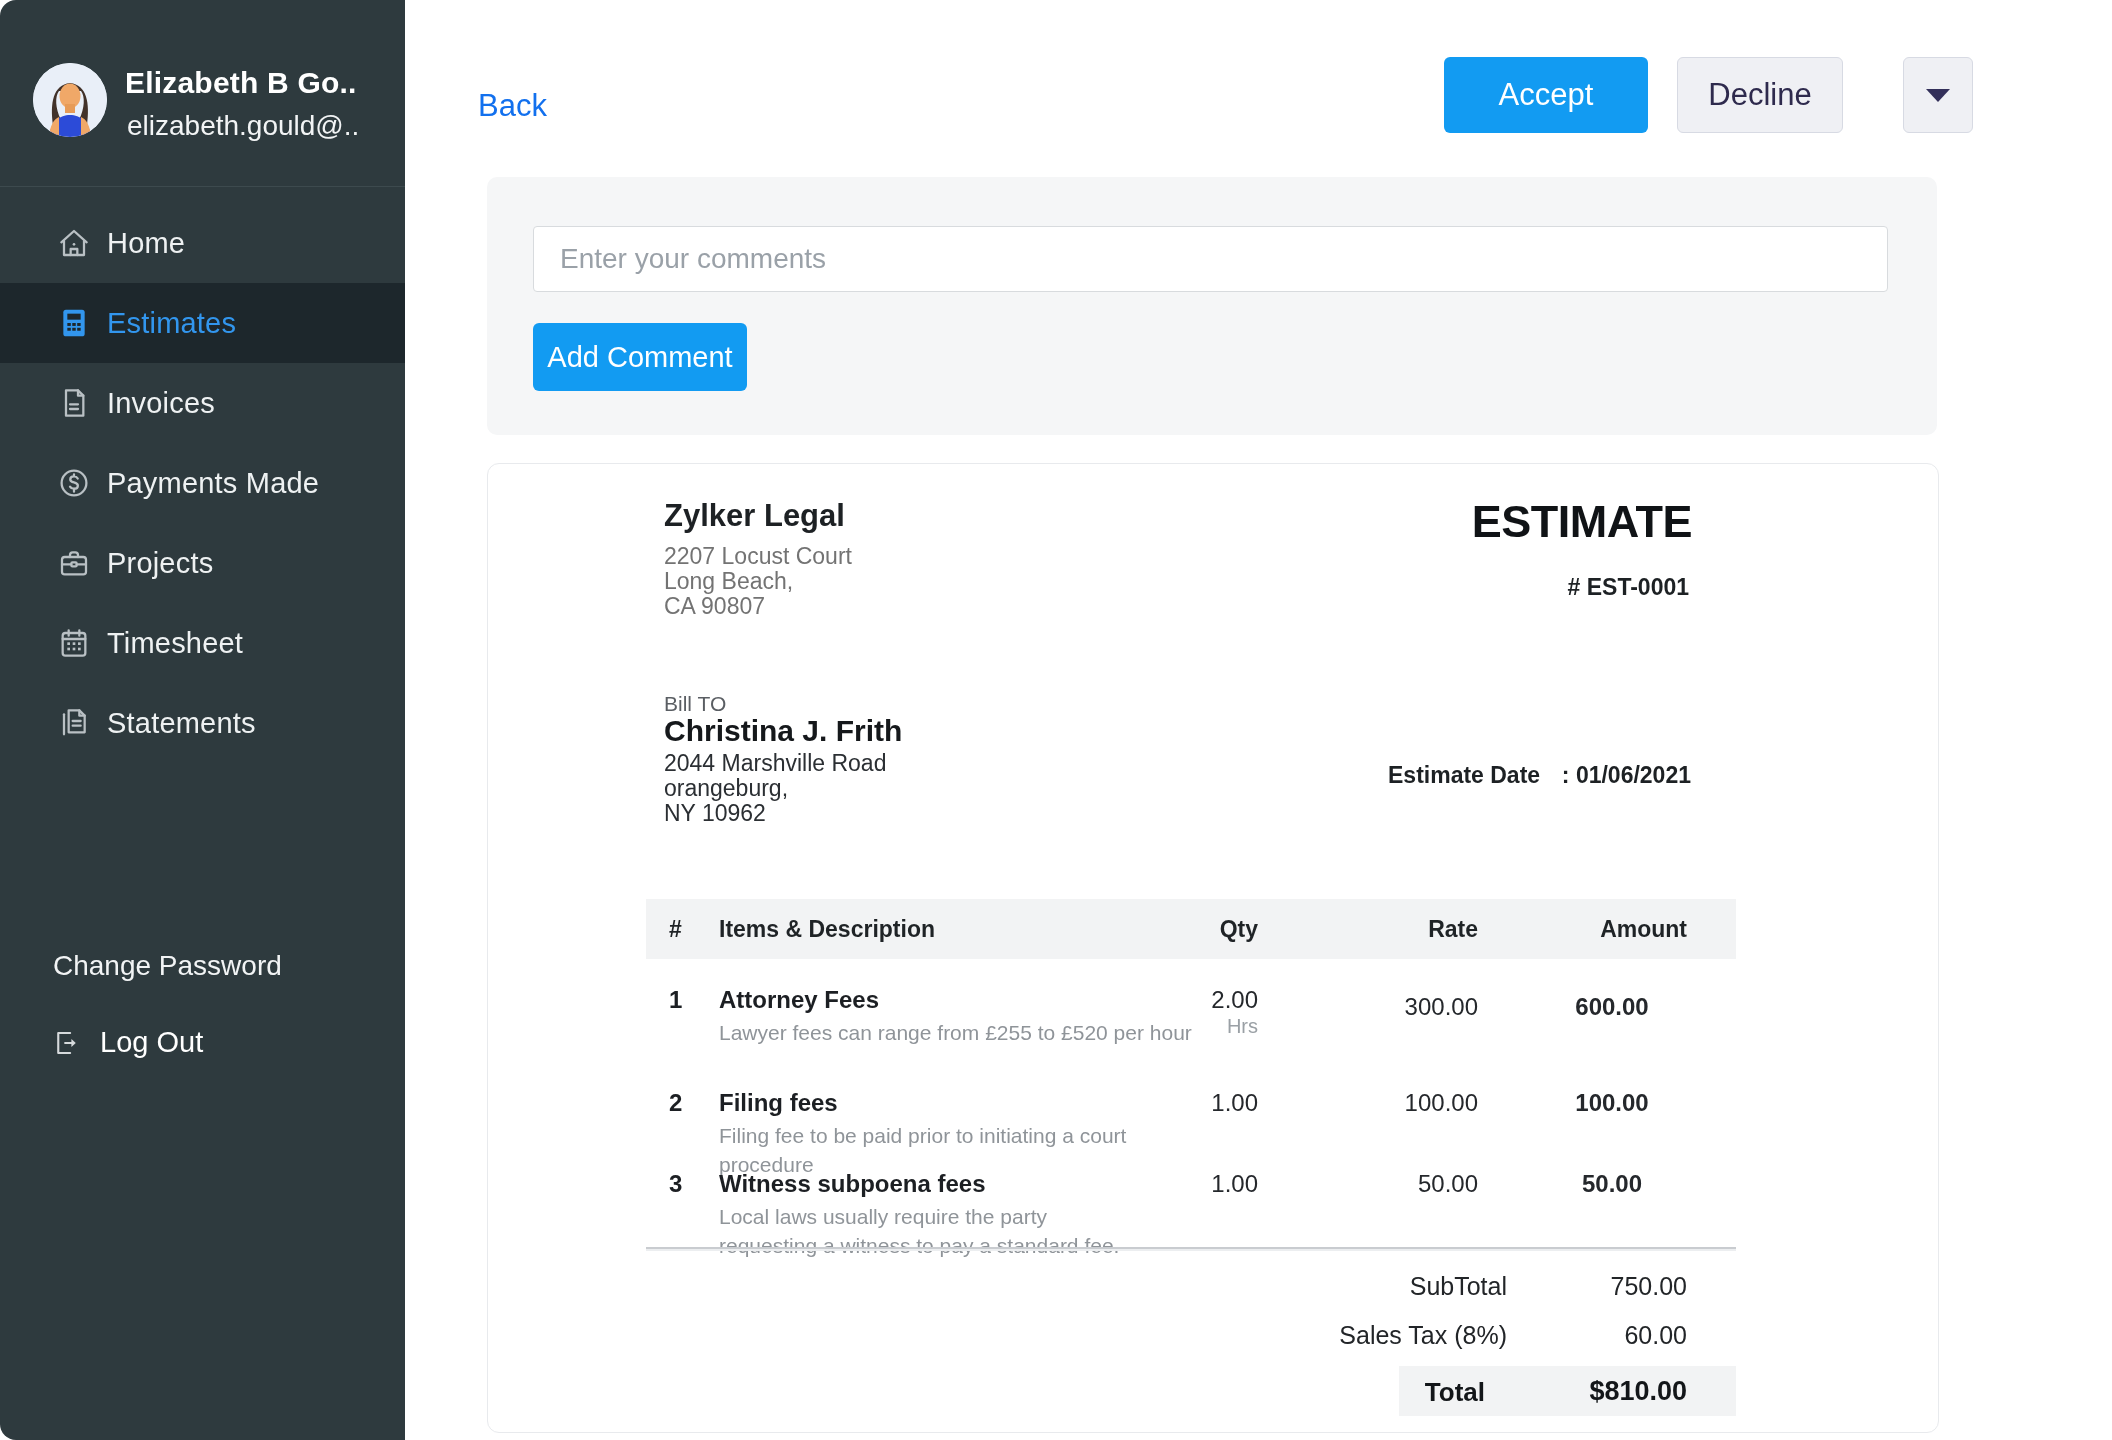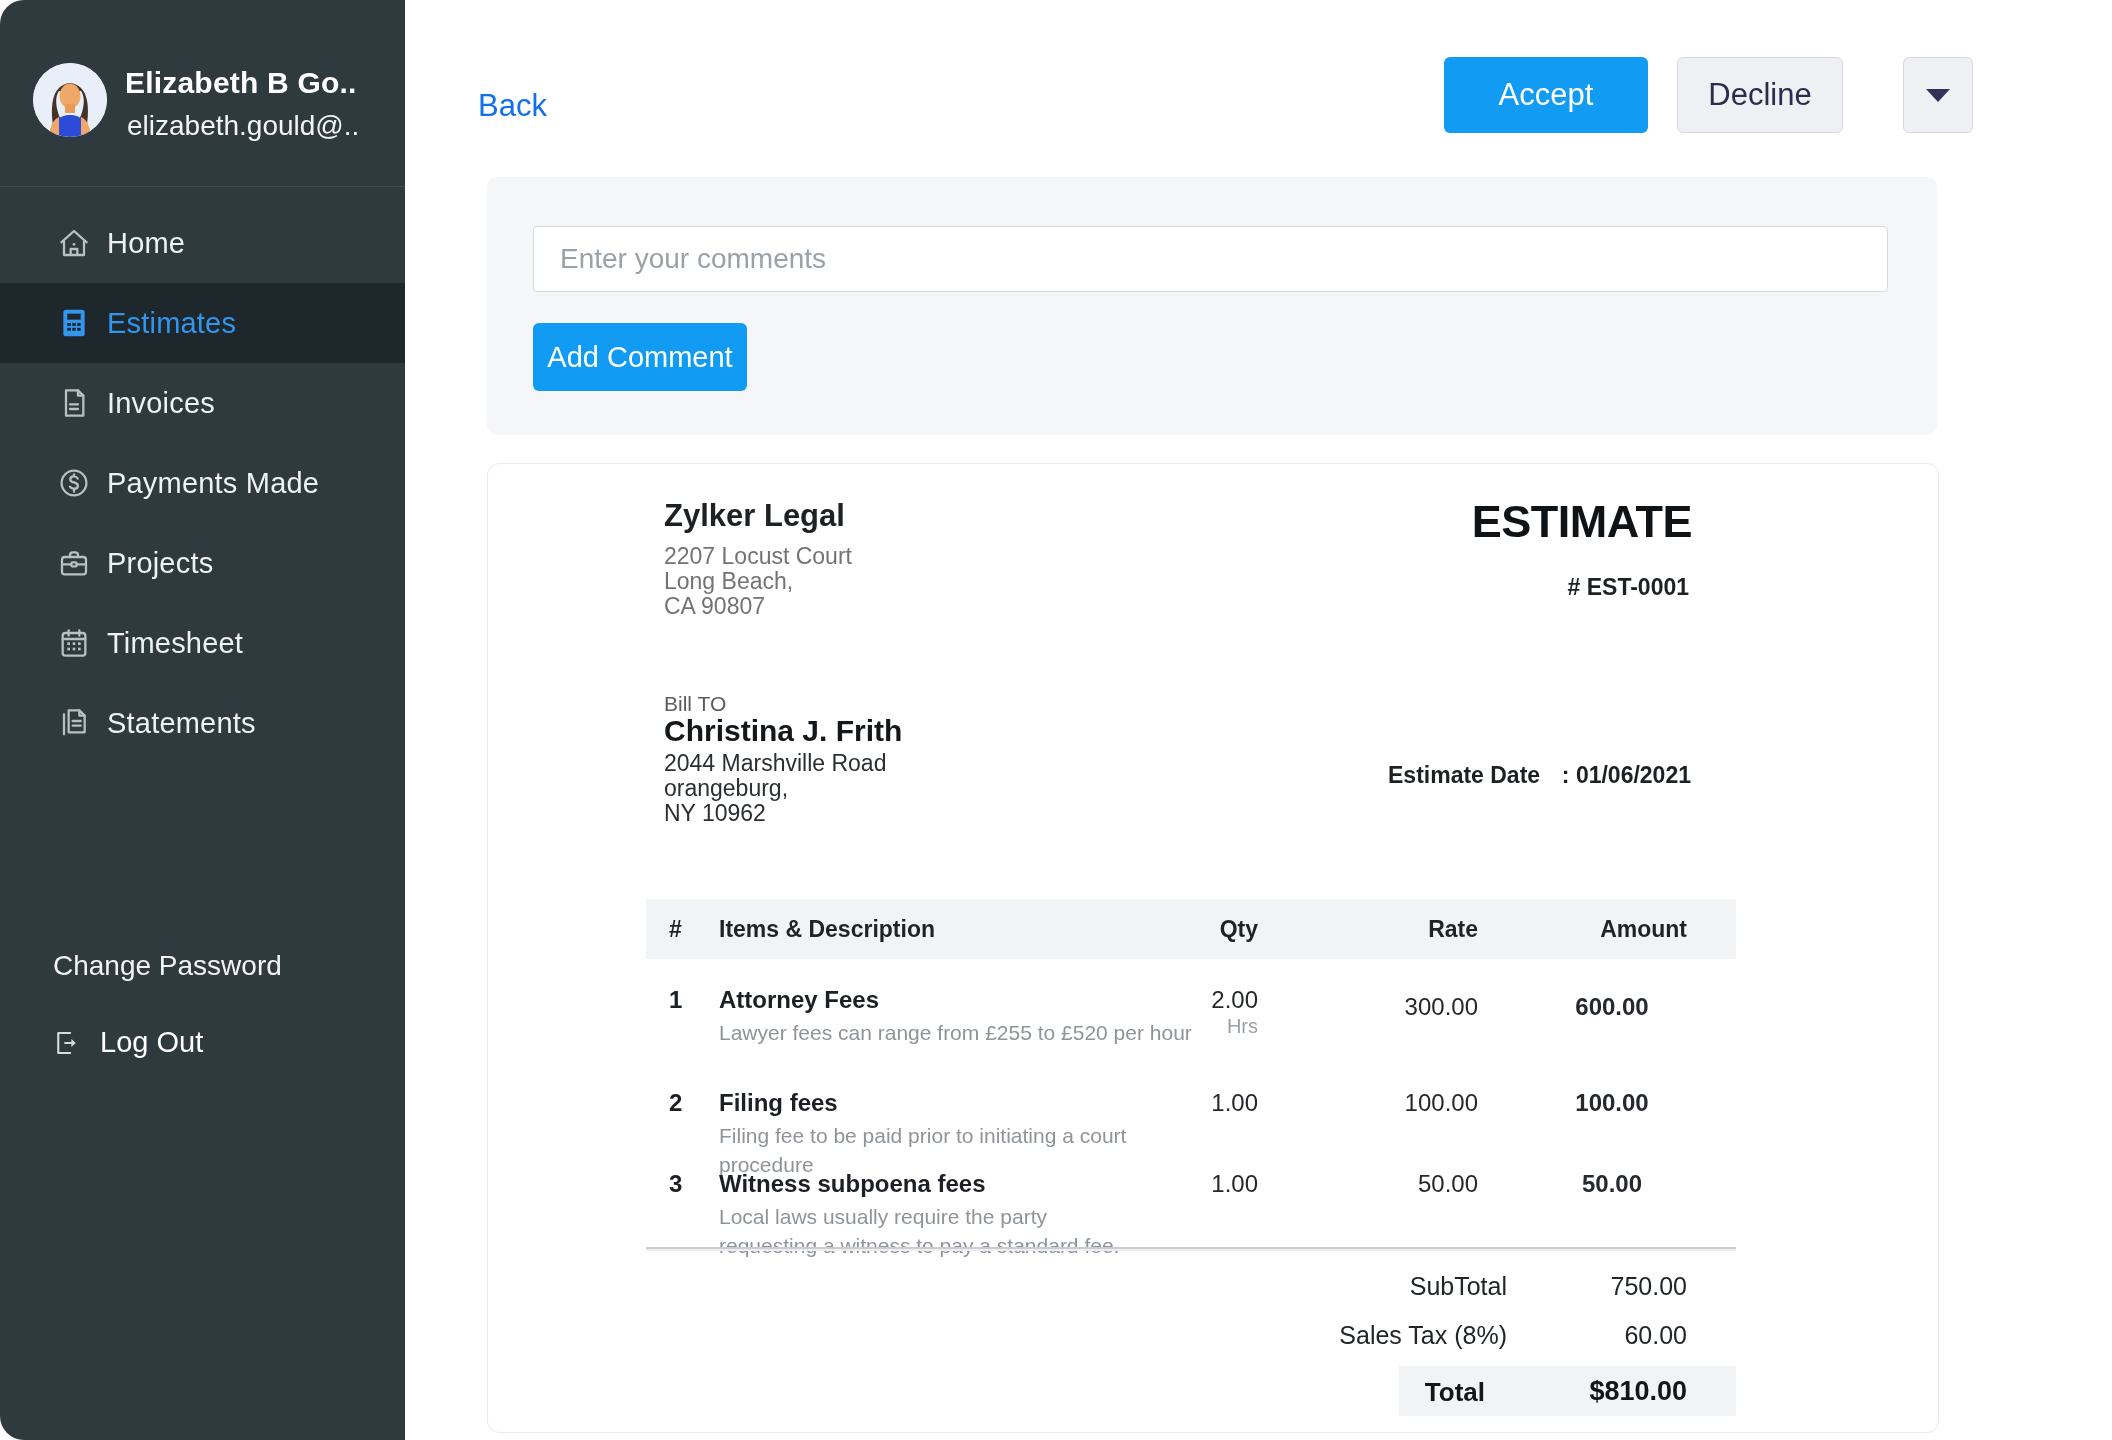--- a/index.html
+++ b/index.html
@@ -1,18 +1,18 @@
 <!DOCTYPE html>
 <html><head>
 <meta charset="utf-8">
 <style>
   html,body { margin:0; padding:0; background:#ffffff; }
   .app {
     position:relative; width:2112px; height:1440px;
-    border-radius:24px; overflow:hidden; background:#ffffff;
+    border-radius:16px; overflow:hidden; background:#ffffff;
     font-family:"Liberation Sans", sans-serif;
     -webkit-font-smoothing:antialiased;
   }
   
   .sidebar { position:absolute; top:0; left:0; bottom:0; width:405px; background:#2e3a3e; }
   .user-block { position:absolute; top:0; left:0; right:0; height:186px; border-bottom:1px solid #3d4a4e; }
   .avatar { position:absolute; left:33px; top:63px; width:74px; height:74px; border-radius:50%; overflow:hidden; background:#e9eff8; }
   .user-name { position:absolute; left:125px; top:66px; font-size:30px; font-weight:bold; color:#ffffff; letter-spacing:.2px; }
   .user-email { position:absolute; left:127px; top:110px; font-size:28px; color:#f2f4f5; }
   .nav { position:absolute; top:203px; left:0; right:0; }

